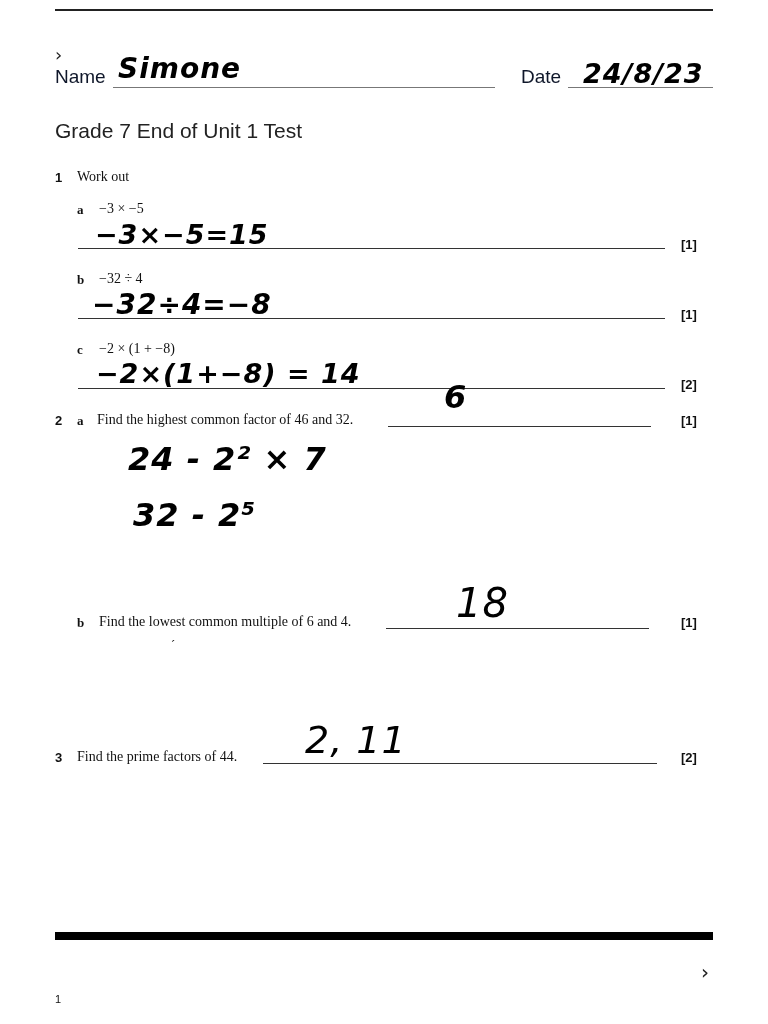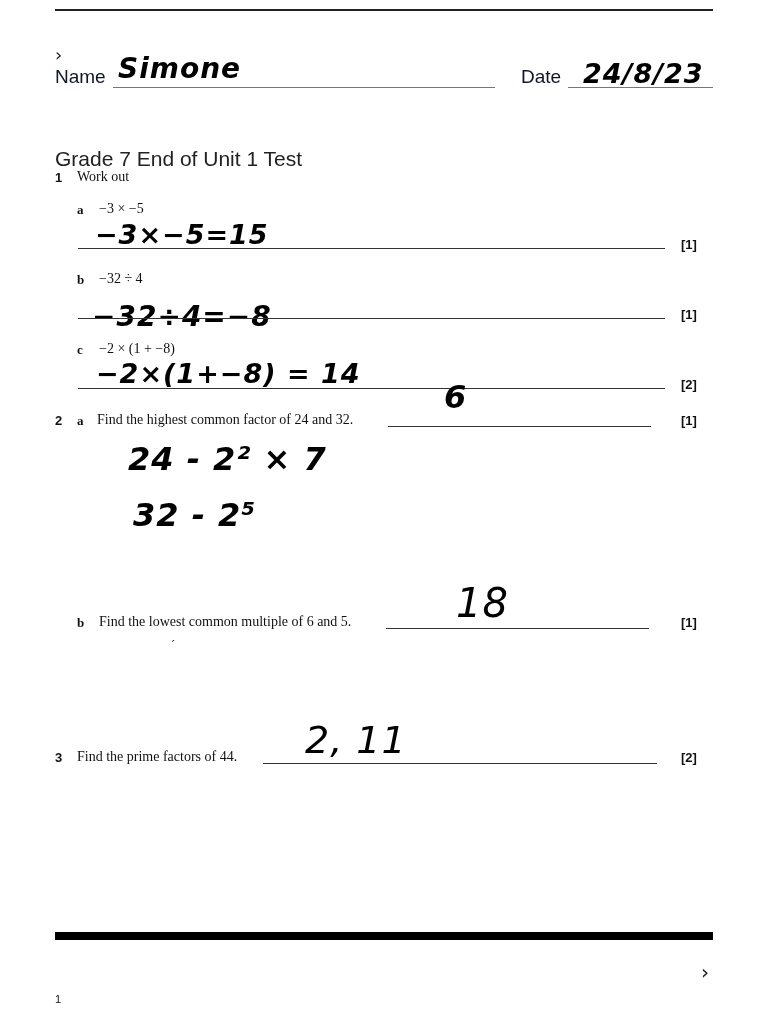--- a/index.html
+++ b/index.html
@@ -32,54 +32,54 @@
 
 <div class="abs chev" style="left:55px; top:46px;">›</div>
 <div class="abs sans-label" style="left:55px; top:66px;">Name</div>
 <div class="abs field-line" style="left:113px; top:87px; width:382px;"></div>
 <div class="abs hand" style="left:118px; top:52px; font-size:28px;">Simone</div>
 
 <div class="abs sans-label" style="left:521px; top:66px;">Date</div>
 <div class="abs field-line" style="left:568px; top:87px; width:145px;"></div>
 <div class="abs hand" style="left:583px; top:58px; font-size:27px;">24/8/23</div>
 
-<div class="abs title" style="left:55px; top:119px;margin-top:28px;">Grade 7 End of Unit 1 Test</div>
+<div class="abs title" style="left:55px; top:119px;">Grade 7 End of Unit 1 Test</div>
 
 <div class="abs qnum" style="left:55px; top:170px;">1</div>
 <div class="abs qtext" style="left:77px; top:169px;">Work out</div>
 
 <div class="abs part" style="left:77px; top:202px;">a</div>
 <div class="abs qtext" style="left:99px; top:201px;">−3 × −5</div>
 <div class="abs hand" style="left:95px; top:219px; font-size:27px;">−3×−5=15</div>
 <div class="abs answer-line" style="left:78px; top:248px; width:587px;"></div>
 <div class="abs marks" style="left:681px; top:237px;">[1]</div>
 
 <div class="abs part" style="left:77px; top:272px;">b</div>
 <div class="abs qtext" style="left:99px; top:271px;">−32 ÷ 4</div>
-<div class="abs hand" style="left:92px; top:300px; font-size:28px;">−32÷4=−8</div>
+<div class="abs hand" style="left:92px; top:288px; font-size:28px;">−32÷4=−8</div>
 <div class="abs answer-line" style="left:78px; top:318px; width:587px;"></div>
 <div class="abs marks" style="left:681px; top:307px;">[1]</div>
 
 <div class="abs part" style="left:77px; top:342px;">c</div>
 <div class="abs qtext" style="left:99px; top:341px;">−2 × (1 + −8)</div>
 <div class="abs hand" style="left:96px; top:358px; font-size:27px;text-align:right;">−2×(1+−8) = 14</div>
 <div class="abs answer-line" style="left:78px; top:388px; width:587px;"></div>
 <div class="abs marks" style="left:681px; top:377px;">[2]</div>
 
 <div class="abs qnum" style="left:55px; top:413px;">2</div>
 <div class="abs part" style="left:77px; top:413px;">a</div>
-<div class="abs qtext" style="left:97px; top:412px;">Find the highest common factor of 24 and 32.</div>
+<div class="abs qtext" style="left:97px; top:412px;">Find the highest common factor of 46 and 32.</div>
 <div class="abs answer-line" style="left:388px; top:426px; width:263px;"></div>
 <div class="abs hand" style="left:444px; top:378px; font-size:32px;">6</div>
 <div class="abs marks" style="left:681px; top:413px;">[1]</div>
 <div class="abs hand" style="left:128px; top:440px; font-size:32px;text-align:center;">24 - 2² × 7</div>
 <div class="abs hand" style="left:133px; top:496px; font-size:32px;">32 - 2⁵</div>
 
 <div class="abs part" style="left:77px; top:615px;">b</div>
-<div class="abs qtext" style="left:99px; top:614px;">Find the lowest common multiple of 6 and 5.</div>
+<div class="abs qtext" style="left:99px; top:614px;">Find the lowest common multiple of 6 and 4.</div>
 <div class="abs answer-line" style="left:386px; top:628px; width:263px;"></div>
 <div class="abs hand" style="left:456px; top:580px; font-size:40px; font-weight:normal;">18</div>
 <div class="abs marks" style="left:681px; top:615px;">[1]</div>
 <div class="abs" style="left:171px; top:638px; font-size:12px;">´</div>
 
 <div class="abs qnum" style="left:55px; top:750px;">3</div>
 <div class="abs qtext" style="left:77px; top:749px;">Find the prime factors of 44.</div>
 <div class="abs answer-line" style="left:263px; top:763px; width:394px;"></div>
 <div class="abs hand" style="left:305px; top:718px; font-size:38px; font-weight:normal;">2, 11</div>
 <div class="abs marks" style="left:681px; top:750px;">[2]</div>

